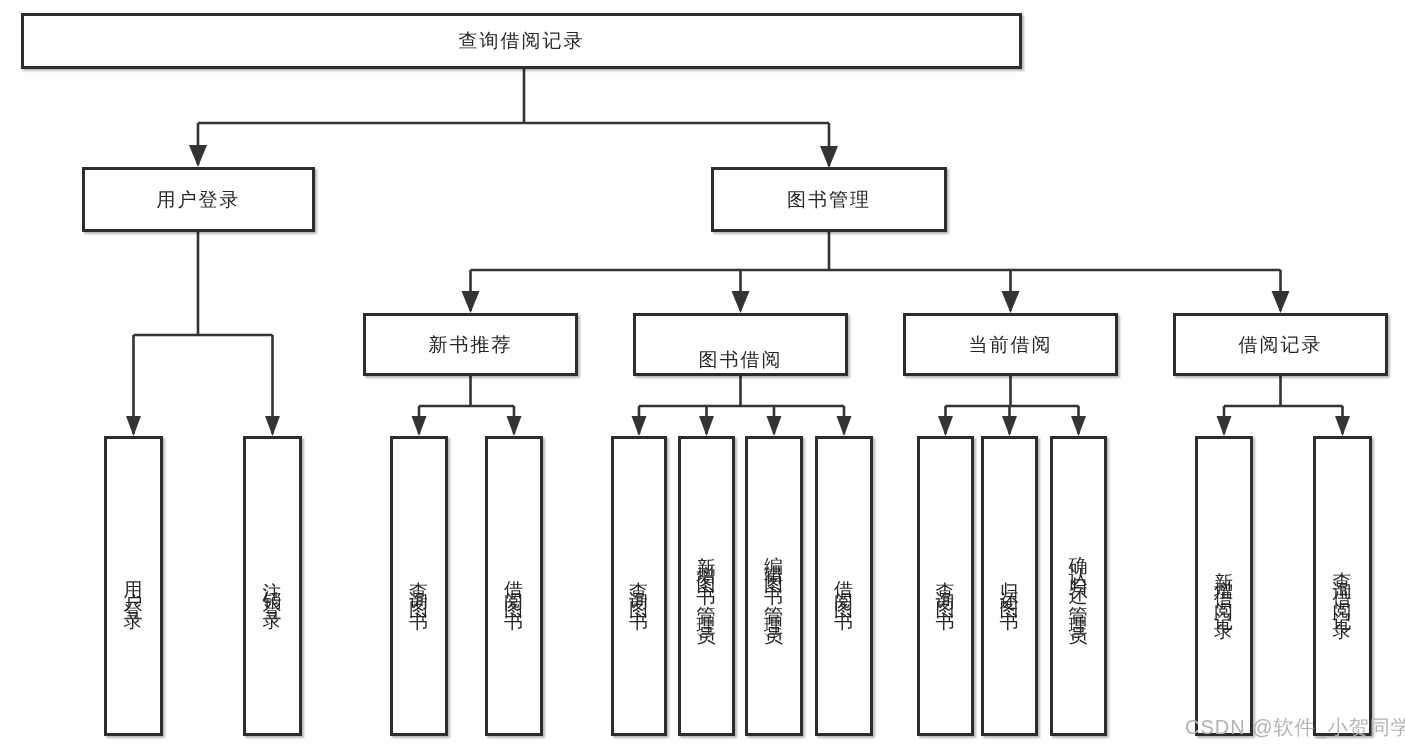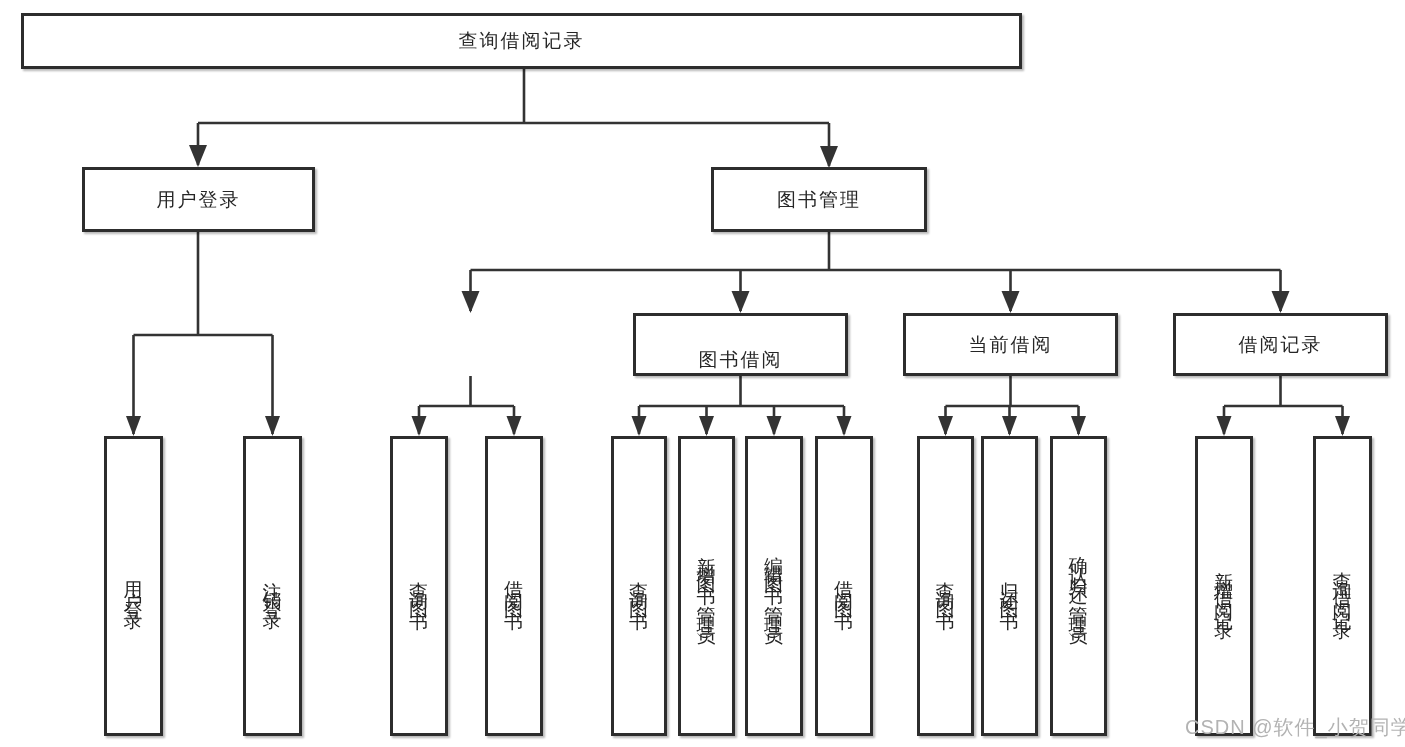--- a/index.html
+++ b/index.html
@@ -86,24 +86,27 @@
     </g>
   </svg>
 
   <div class="box root">
     <span>查询借阅记录</span>
   </div>
 
   <div class="box l2" style="left:82px;width:233px;">
     <span>用户登录</span>
   </div>
-  <div class="box l2" style="left:711px;width:216px;">
+  <div class="box l2" style="left:711px;width:236px;">
     <span>图书管理</span>
   </div>
 
+  <div class="box l3" style="left:363px;">
+    <span>新书推荐</span>
+  </div>
   <div class="box l3" style="left:633px;align-items:flex-end;">
     <span>图书借阅</span>
   </div>
   <div class="box l3" style="left:1173px;">
     <span>借阅记录</span>
   </div>
   <div class="box l3" style="left:903px;">
     <span>当前借阅</span>
   </div>
 

